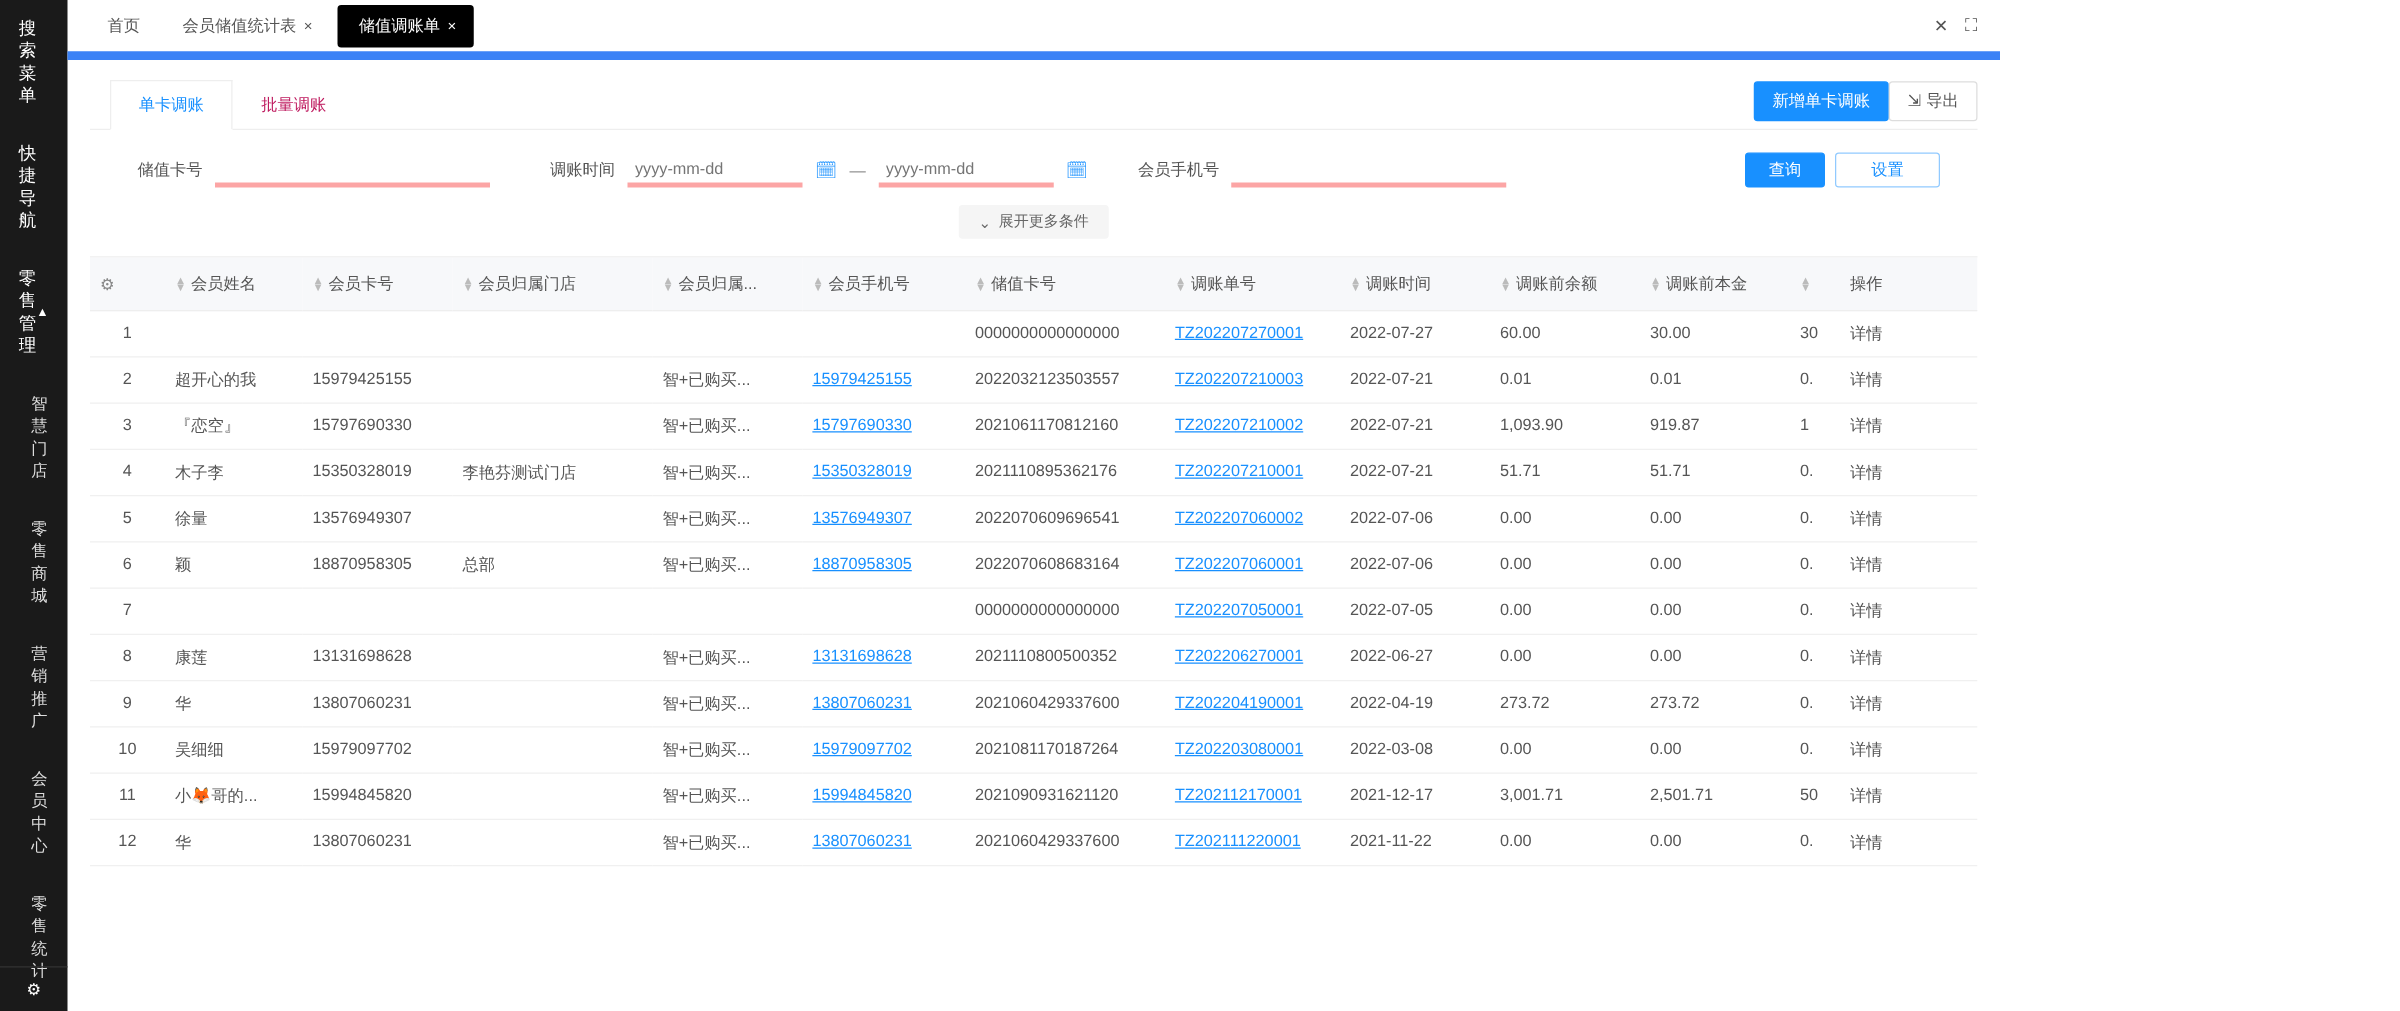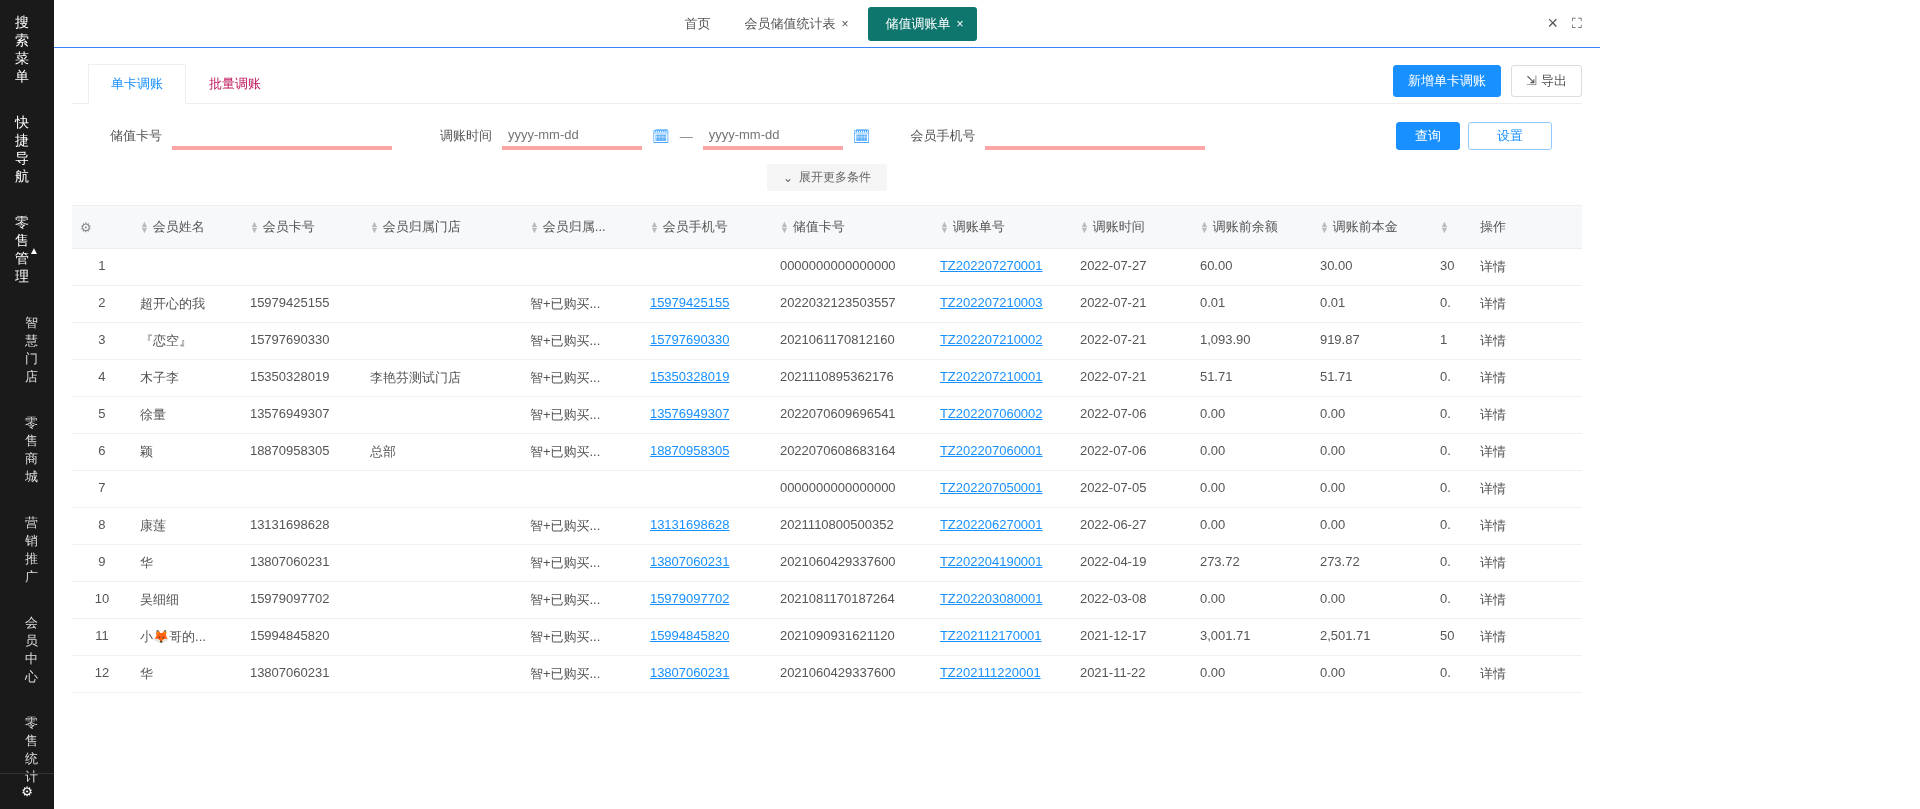--- a/index.html
+++ b/index.html
@@ -4,32 +4,32 @@
 <style>
 * { margin: 0; padding: 0; box-sizing: border-box; }
 body { font-family: "Microsoft YaHei", Arial, sans-serif; font-size: 13px; color: #333; background: #fff; overflow: hidden; }
 .app { display: flex; height: 809px; width: 1564px; }
 .sidebar { width: 110px; background: #1a1a1a; color: #fff; display: flex; flex-direction: column; position: relative; }
 .sidebar-item { padding: 14px 15px; cursor: pointer; font-size: 14px; display: flex; align-items: center; justify-content: space-between; }
 .sidebar-item.sub { padding-left: 25px; justify-content: center; font-size: 13px; color: #ddd;}
 .sidebar .caret { font-size: 10px; }
 .sidebar-footer { position: absolute; bottom: 0; width: 100%; text-align: center; padding: 10px 0; border-top: 1px solid #333;}
 .main { flex: 1; display: flex; flex-direction: column; background: #fff; }
-.tabs-bar { height: 48px; display: flex; align-items: center; padding: 0 18px; border-bottom: 1px solid #3b82f6; position: relative; justify-content: center;}
+.tabs-bar { height: 48px; display: flex; align-items: center; padding: 0 18px; border-bottom: 7px solid #3b82f6; position: relative;}
 .tab { padding: 8px 14px; margin-right: 6px; cursor: pointer; border-radius: 3px; display: flex; align-items: center; gap: 6px; color:#555;}
 .tab.home { font-weight: 500; }
-.tab.active { background: #0f766e; color: #fff; padding-left: 17px; }
+.tab.active { background: #000000; color: #fff; padding-left: 17px; }
 .tab .close { font-size: 12px; }
 .tabs-right { position: absolute; right: 18px; display: flex; align-items: center; gap: 14px; color:#555;}
 .content { flex: 1; padding: 16px 18px 0 18px; overflow: hidden; display:flex; flex-direction:column;}
 .subtabs-row { display: flex; align-items: center; justify-content: space-between; border-bottom: 1px solid #eee;}
 .subtabs { display: flex; }
 .subtab { padding: 10px 22px; cursor: pointer; color: #be185d; border:1px solid transparent; border-bottom:none; }
 .subtab.active { color: #1890ff; border-color:#eee; border-bottom:1px solid #fff; margin-bottom:-1px; background:#fff;margin-left:16px;}
-.actions-right { display: flex; gap: 10px; align-items: center; padding-bottom:6px;}
+.actions-right { display: flex; align-items: center; padding-bottom:6px;}
 .btn { padding: 6px 14px; border-radius: 3px; cursor: pointer; font-size: 13px; border: 1px solid #ddd; background: #fff; color:#555; display:inline-flex; align-items:center; gap:4px;}
 .btn.primary { background: #1890ff; color: #fff; border-color: #1890ff; }
 .btn.outline-primary { color: #1890ff; border-color: #91caff; background:#fff;}
 .filter-row { display: flex; align-items: center; gap: 40px; padding: 18px 30px 8px 30px; }
 .filter-group { display: flex; align-items: center; gap: 10px; }
 .filter-label { color: #555; font-size: 13px; min-width: 60px; text-align: right;}
 .filter-input { border: none; border-bottom: 4px solid #fca5a5; padding: 4px 6px; width: 140px; font-size: 13px; outline: none; color:#333;}
 .date-sep { color: #888; }
 .cal-icon { color: #1890ff; font-size: 14px; }
 .right-btns { margin-left: auto; display: flex; flex-direction: row; gap: 8px; }

